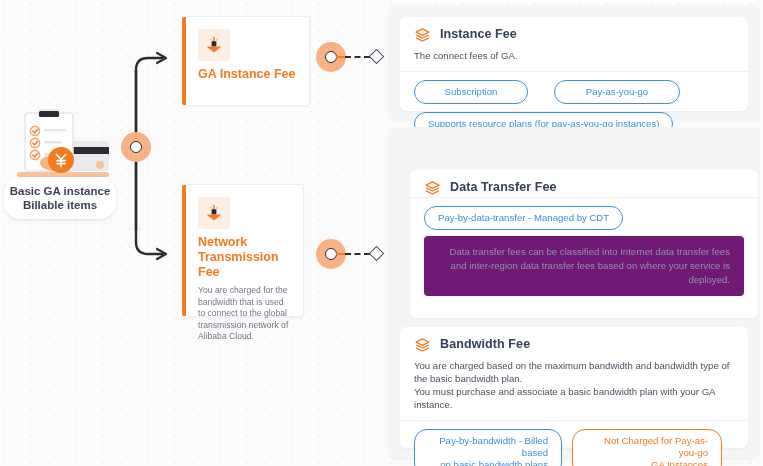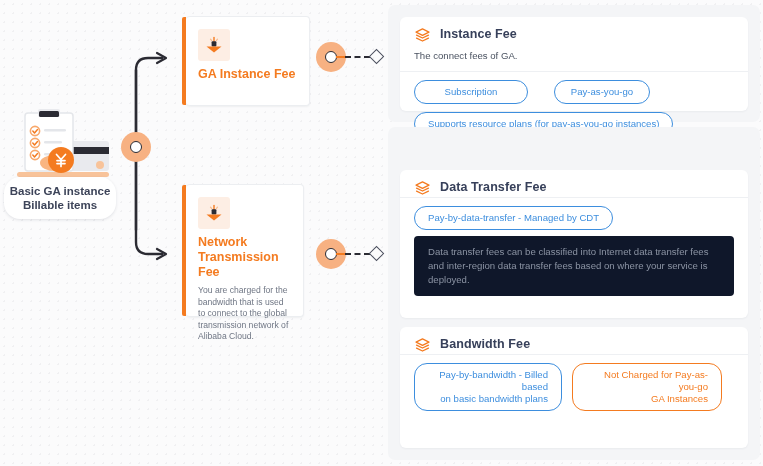--- a/index.html
+++ b/index.html
@@ -101,22 +101,22 @@
   .pill-row{display:flex;flex-wrap:wrap;padding:8px 14px 10px 14px;}
   .pill{
     border:1px solid #3d8ede;color:#3d8ede;background:#fff;
     border-radius:13px;font-size:9.6px;line-height:12px;
     padding:5px 13px;box-sizing:border-box;margin:0 10px 0 0;
     white-space:pre-line;
     text-align:right;
   }
   .pill.orange{border-color:#f47b20;color:#f47b20;}
   .note{
-    background:#0f172a;border-radius:4px;color:#8b93a3;
-    font-size:9.6px;line-height:14px;padding:9px 14px;margin:0 14px 12px 14px;
+    background:#701a75;border-radius:4px;color:#8b93a3;
+    font-size:9.6px;line-height:14px;padding:9px 14px;margin:0 14px 12px 14px;text-align:right;
   }
 
   .layers-icon{flex:0 0 auto;}
 </style>
 </head>
 <body>
 
 <div class="canvas">
 
   <div class="illus-wrap">
@@ -208,31 +208,31 @@
           <path d="M10 2.2L17.6 6 10 9.8 2.4 6z" fill="none" stroke="#f47b20" stroke-width="1.5" stroke-linejoin="round"></path>
           <path d="M3 9.6L10 13l7-3.4" fill="none" stroke="#f47b20" stroke-width="1.5" stroke-linecap="round" stroke-linejoin="round"></path>
           <path d="M3 13.1L10 16.5l7-3.4" fill="none" stroke="#f47b20" stroke-width="1.5" stroke-linecap="round" stroke-linejoin="round"></path>
         </svg>
         <span class="card-title">Instance Fee</span>
       </div>
       <div class="card-desc">The connect fees of GA.</div>
       <div class="divider"></div>
       <div class="pill-row" style="padding-bottom:2px;">
         <div class="pill" style="width:114px;text-align:center;margin-right:26px;">Subscription</div>
-        <div class="pill" style="width:96px;text-align:center;">Pay-as-you-go</div>
+        <div class="pill" style="width:126px;text-align:center;">Pay-as-you-go</div>
       </div>
       <div class="pill-row" style="padding-top:6px;">
         <div class="pill" style="text-align:center;">Supports resource plans (for pay-as-you-go instances)</div>
       </div>
     </div>
   </div>
 
   <div class="panel" style="left:388px;top:127px;width:372px;height:333px;">
 
-    <div class="card" style="position:absolute;left:12px;top:43px;width:348px;height:148px;">
+    <div class="card" style="position:absolute;left:22px;top:43px;width:348px;height:148px;">
       <div class="card-head">
         <svg class="layers-icon" width="17" height="17" viewBox="0 0 20 20">
           <path d="M10 2.2L17.6 6 10 9.8 2.4 6z" fill="none" stroke="#f47b20" stroke-width="1.5" stroke-linejoin="round"></path>
           <path d="M3 9.6L10 13l7-3.4" fill="none" stroke="#f47b20" stroke-width="1.5" stroke-linecap="round" stroke-linejoin="round"></path>
           <path d="M3 13.1L10 16.5l7-3.4" fill="none" stroke="#f47b20" stroke-width="1.5" stroke-linecap="round" stroke-linejoin="round"></path>
         </svg>
         <span class="card-title">Data Transfer Fee</span>
       </div>
       <div class="divider"></div>
       <div class="pill-row" style="padding-bottom:6px;">
@@ -243,20 +243,22 @@
 
     <div class="card" style="position:absolute;left:12px;top:200px;width:348px;height:121px;">
       <div class="card-head">
         <svg class="layers-icon" width="17" height="17" viewBox="0 0 20 20">
           <path d="M10 2.2L17.6 6 10 9.8 2.4 6z" fill="none" stroke="#f47b20" stroke-width="1.5" stroke-linejoin="round"></path>
           <path d="M3 9.6L10 13l7-3.4" fill="none" stroke="#f47b20" stroke-width="1.5" stroke-linecap="round" stroke-linejoin="round"></path>
           <path d="M3 13.1L10 16.5l7-3.4" fill="none" stroke="#f47b20" stroke-width="1.5" stroke-linecap="round" stroke-linejoin="round"></path>
         </svg>
         <span class="card-title">Bandwidth Fee</span>
       </div>
+      <div class="card-desc" style="white-space:pre-line;">You are charged based on the maximum bandwidth and bandwidth type of the basic bandwidth plan.
+You must purchase and associate a basic bandwidth plan with your GA instance.</div>
       <div class="divider"></div>
       <div class="pill-row">
         <div class="pill" style="width:148px;">Pay-by-bandwidth - Billed based
 on basic bandwidth plans</div>
         <div class="pill orange" style="width:150px;">Not Charged for Pay-as-you-go
 GA Instances</div>
       </div>
     </div>
   </div>
 

